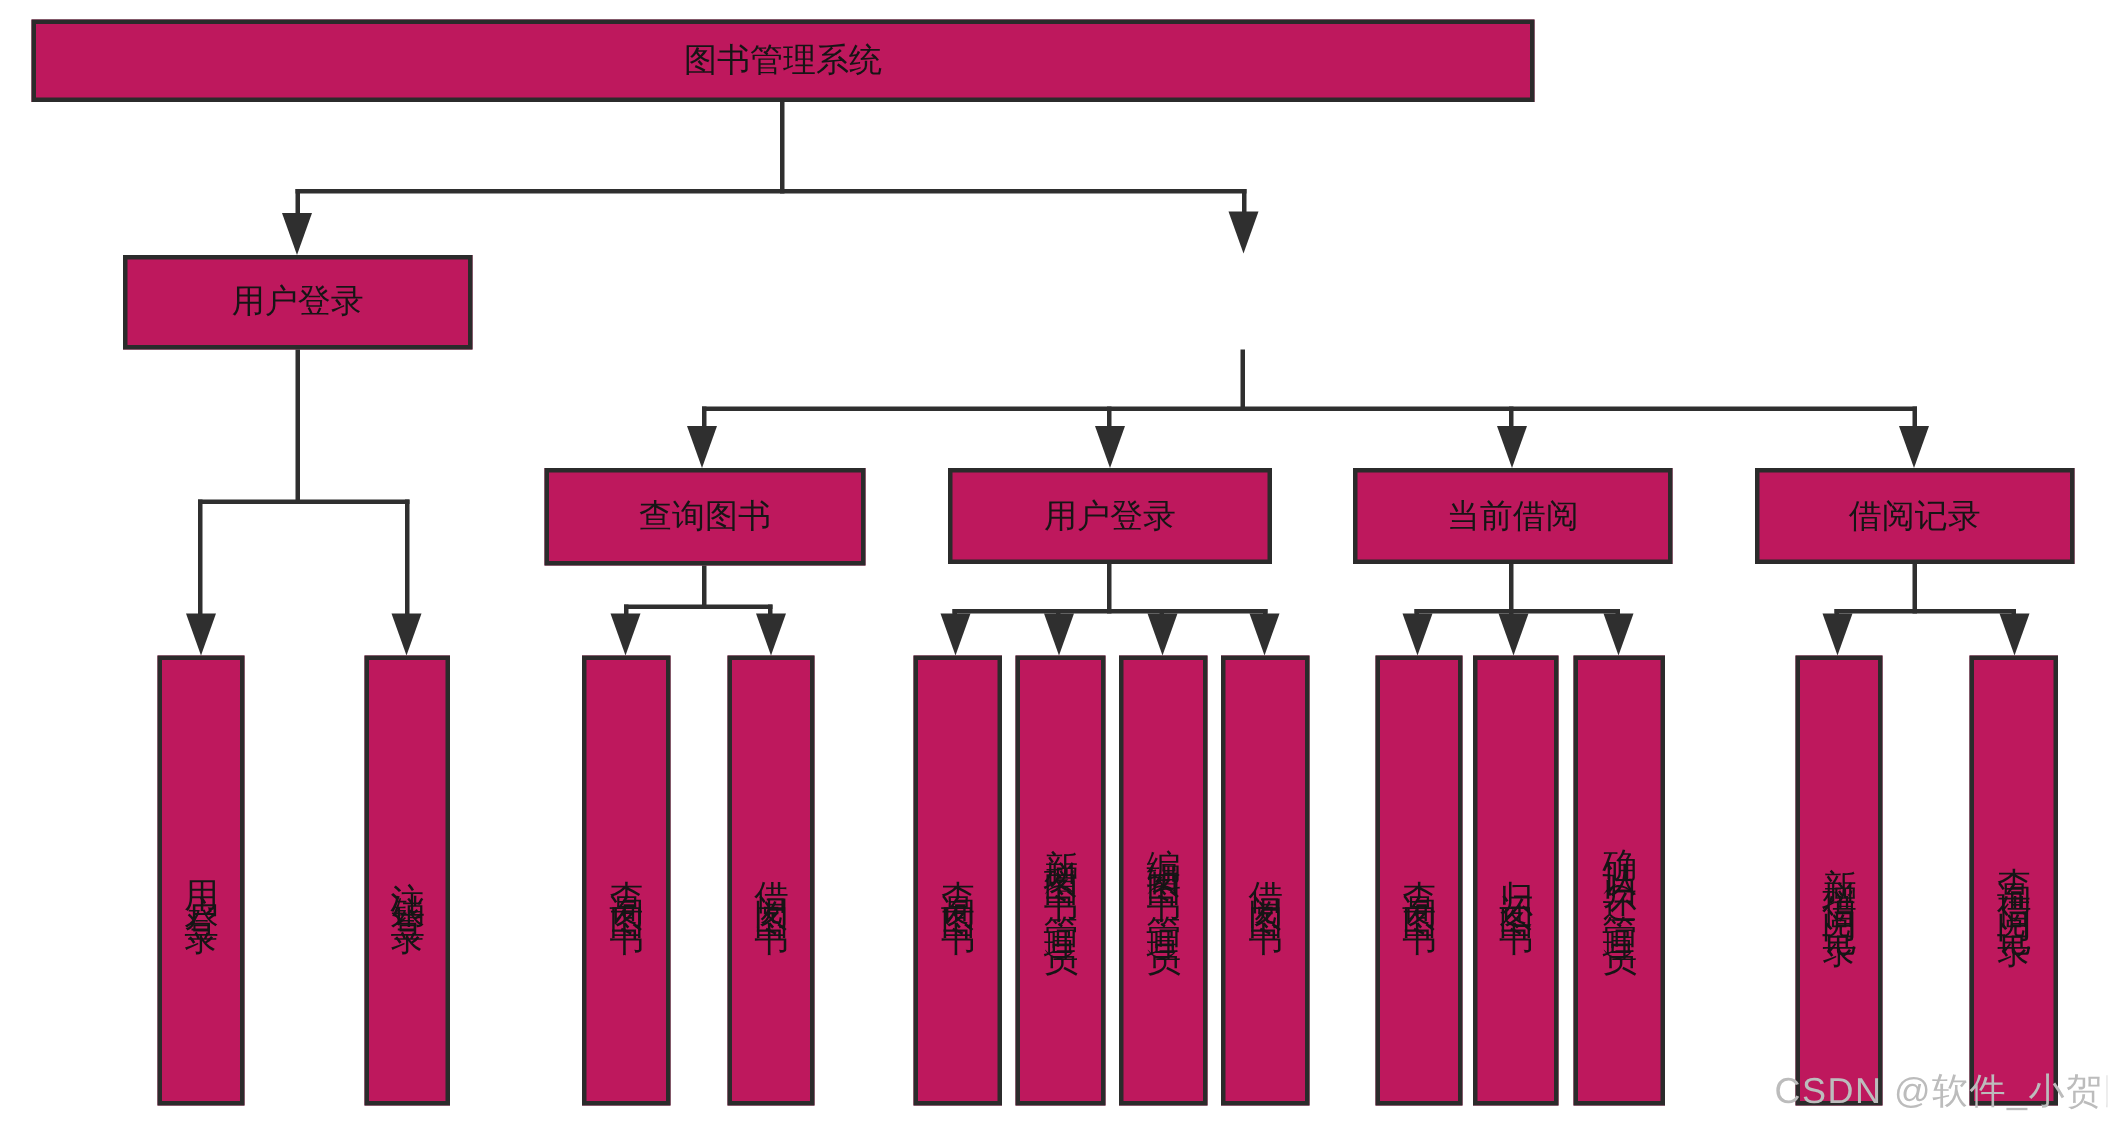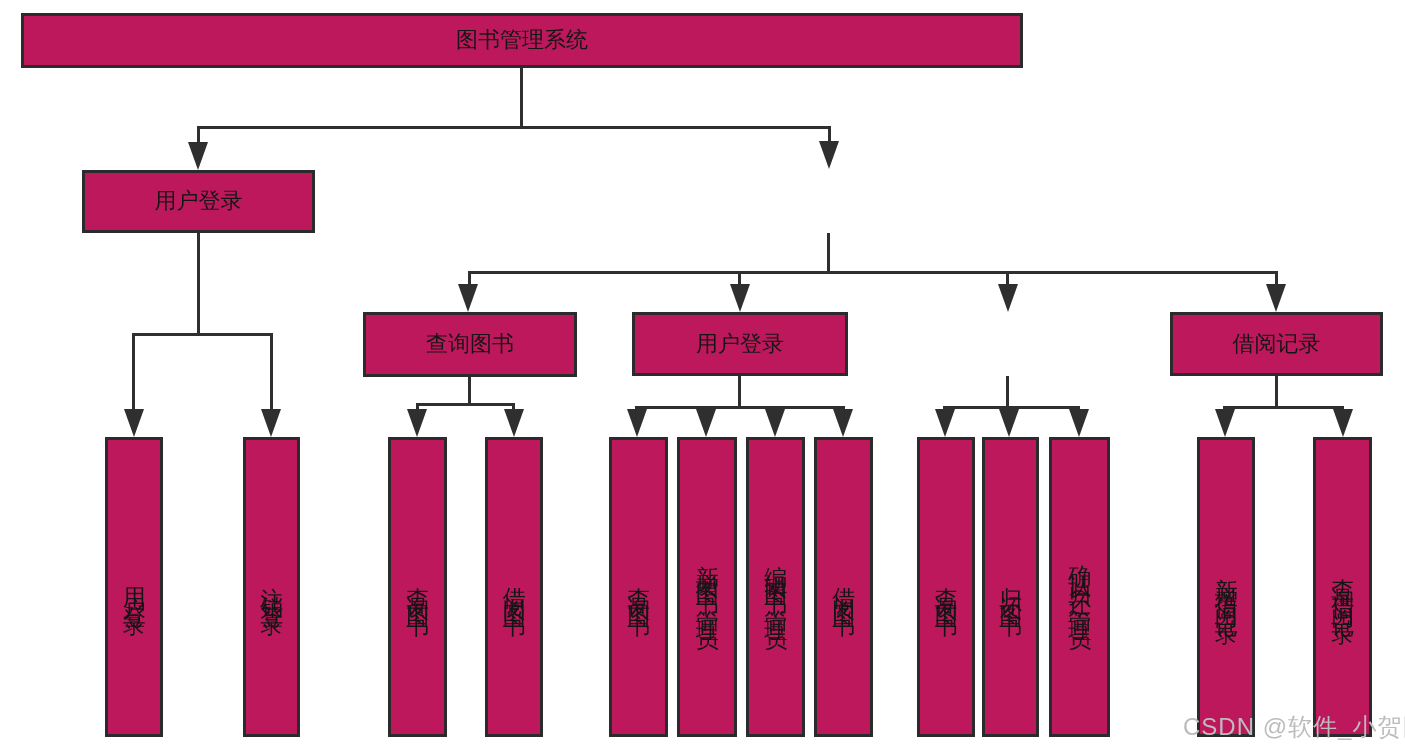--- a/index.html
+++ b/index.html
@@ -37,20 +37,21 @@
 <body>
 
 <div class="canvas">
 
   <div class="box" style="left:21px;top:13px;width:1002px;height:55px;">图书管理系统</div>
 
   <div class="box" style="left:82px;top:170px;width:233px;height:63px;">用户登录</div>
 
   <div class="box" style="left:363px;top:312px;width:214px;height:65px;">查询图书</div>
   <div class="box" style="left:632px;top:312px;width:216px;height:64px;">用户登录</div>
+  <div class="box" style="left:902px;top:312px;width:213px;height:64px;">当前借阅</div>
   <div class="box" style="left:1170px;top:312px;width:213px;height:64px;">借阅记录</div>
 
   <div class="box v" style="left:105px;top:437px;width:58px;height:300px;">用户登录</div>
   <div class="box v" style="left:243px;top:437px;width:57px;height:300px;">注销登录</div>
 
   <div class="box v" style="left:388px;top:437px;width:59px;height:300px;">查询图书</div>
   <div class="box v" style="left:485px;top:437px;width:58px;height:300px;">借阅图书</div>
 
   <div class="box v" style="left:609px;top:437px;width:59px;height:300px;">查询图书</div>
   <div class="box v" style="left:677px;top:437px;width:60px;height:300px;">新增图书（管理员）</div>

